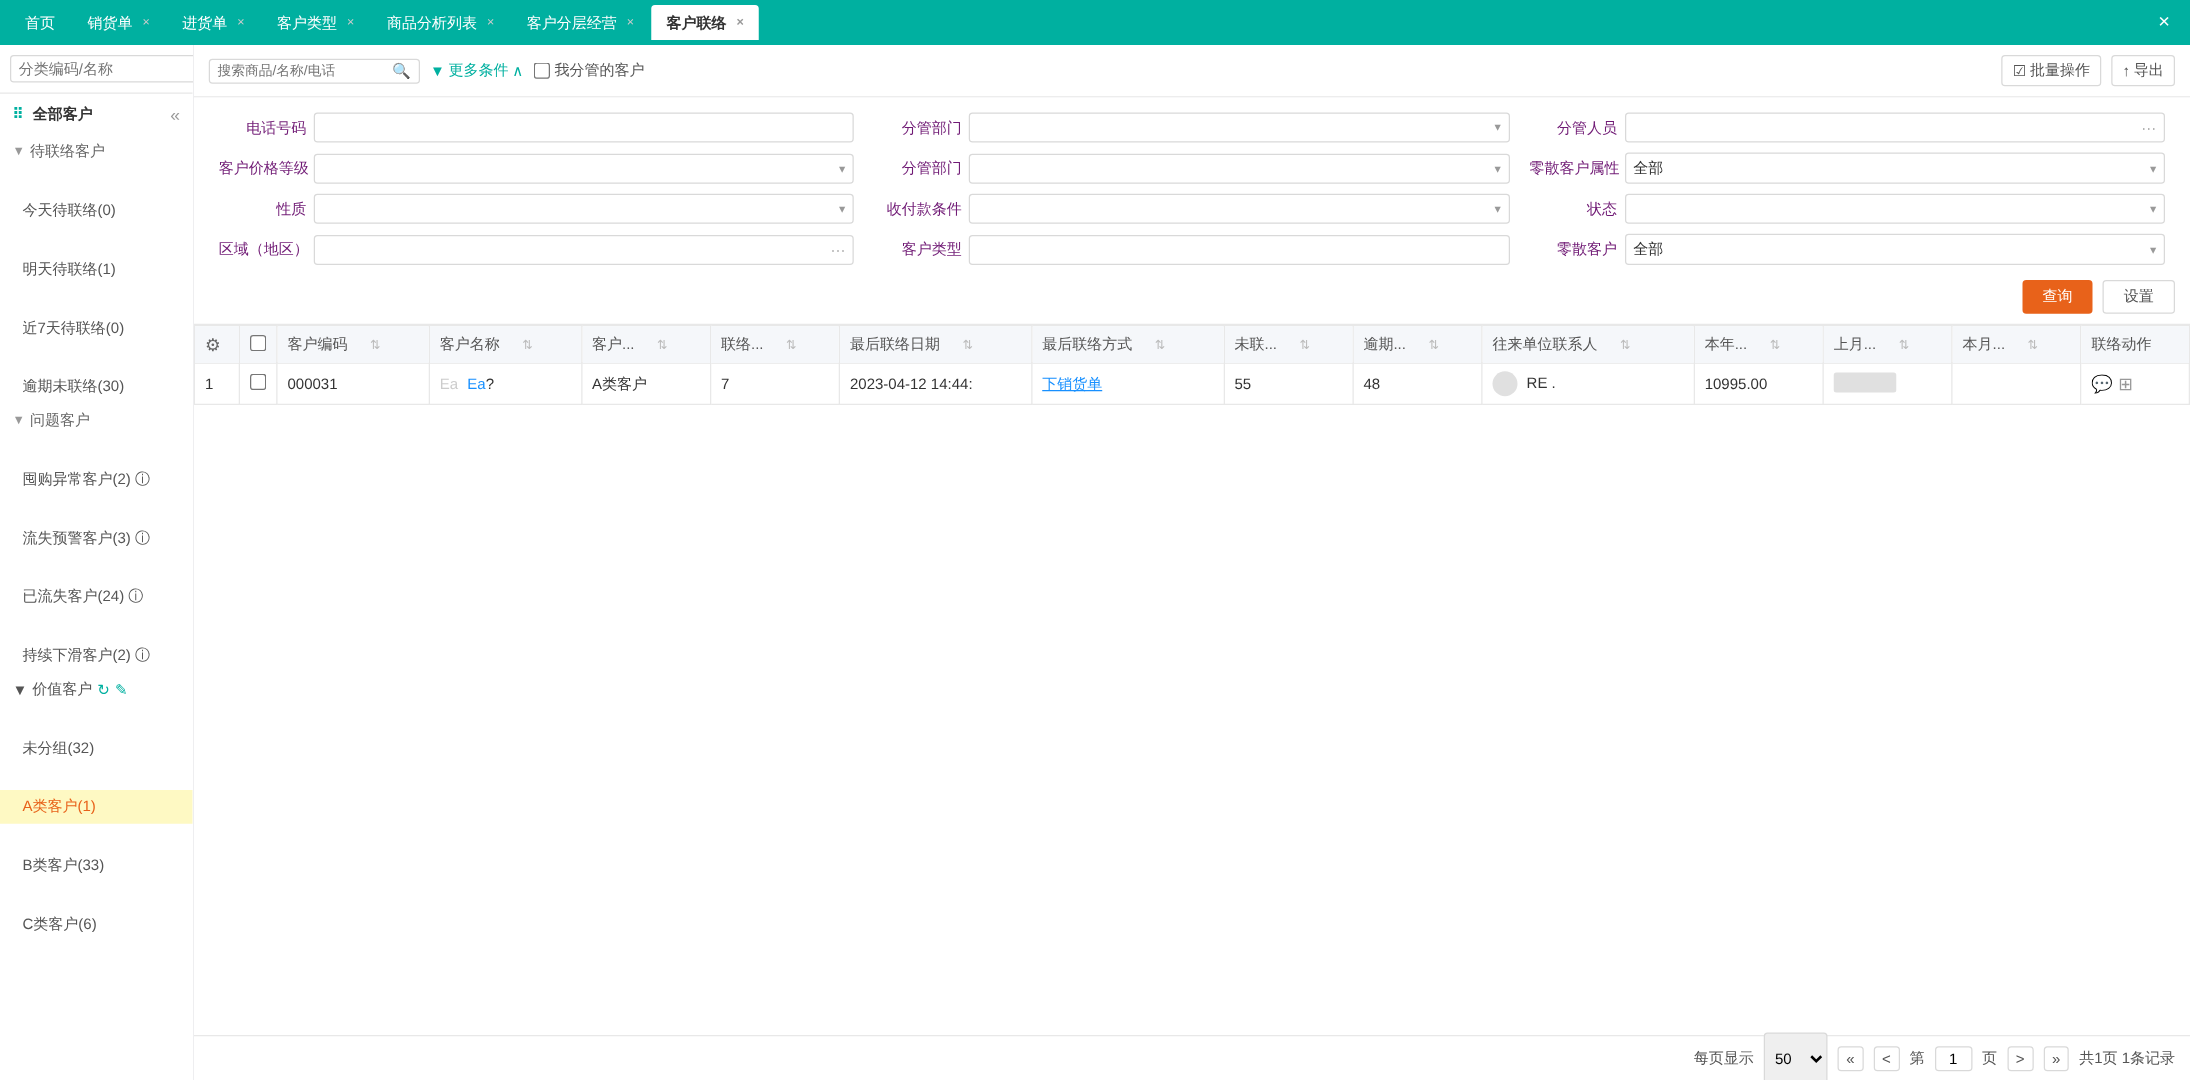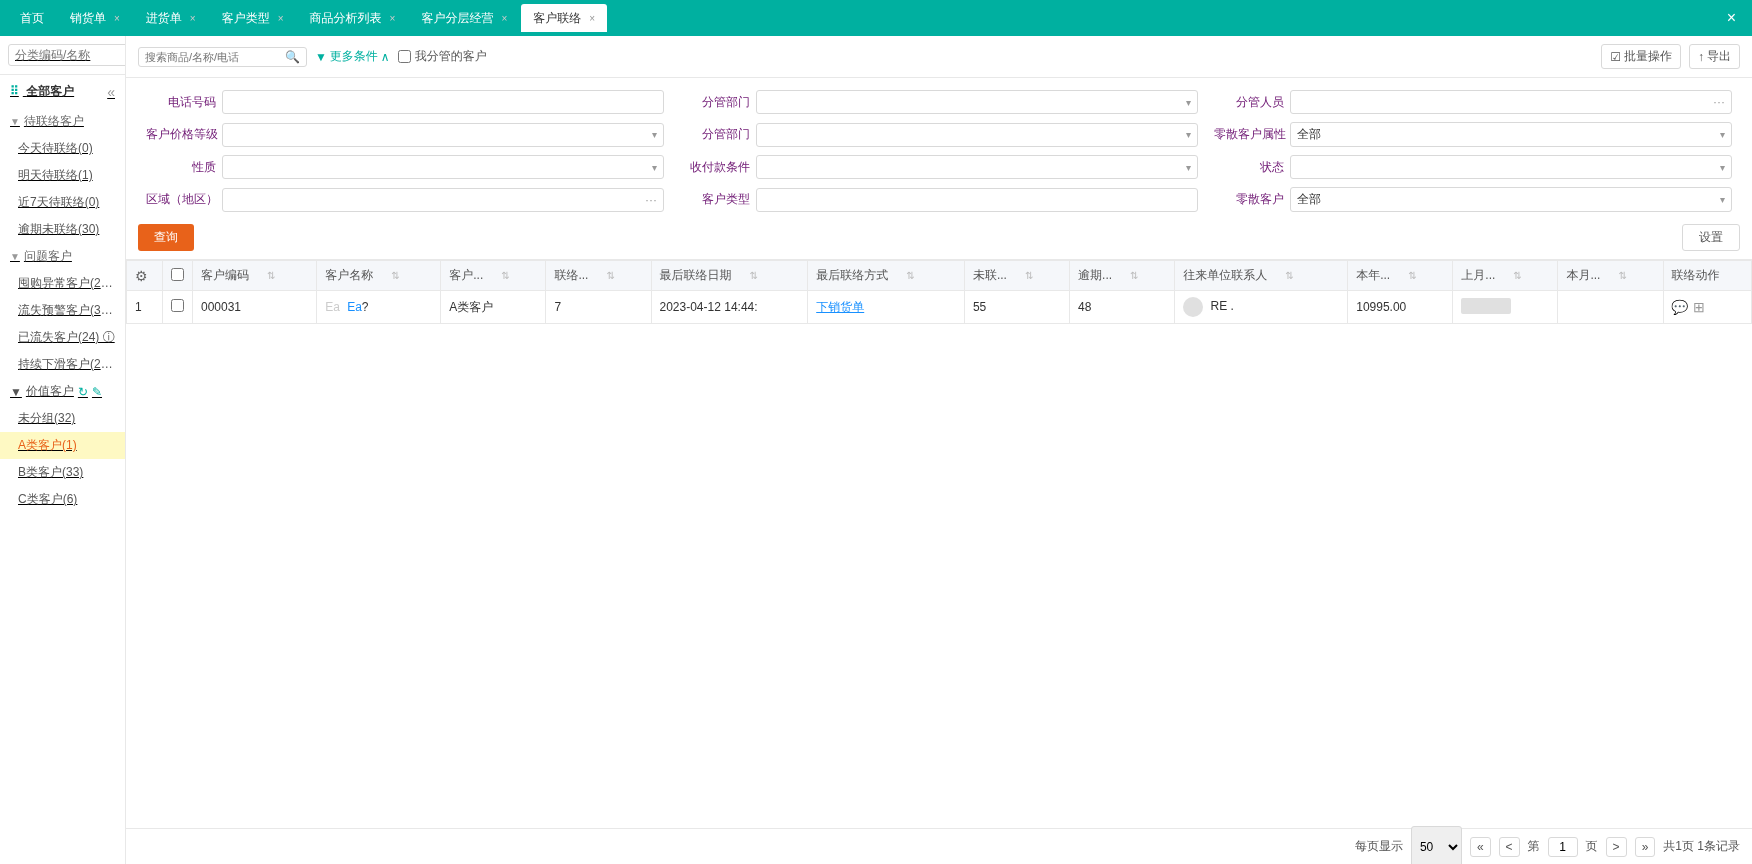--- a/index.html
+++ b/index.html
@@ -23,20 +23,21 @@
       cursor: pointer;
       display: flex;
       align-items: center;
       gap: 4px;
       border-radius: 3px 3px 0 0;
       white-space: nowrap;
     }
     .nav-tab.active {
       background: #fff;
       color: #333;
+      font-weight: bold;
     }
     .nav-tab .close-icon { font-size: 10px; color: #ccc; margin-left: 4px; }
     .nav-tab.active .close-icon { color: #999; }
     .nav-spacer { flex: 1; }
     .nav-close-btn {
       color: #fff;
       background: transparent;
       border: none;
       cursor: pointer;
       font-size: 16px;
@@ -44,27 +45,26 @@
     }
 
     
     .main-layout {
       display: flex;
       height: calc(864px - 36px);
     }
 
     
     .sidebar {
-      width: 126px;
+      width: 155px;
       background: #fff;
       border-right: 1px solid #e8e8e8;
       display: flex;
       flex-direction: column;
       overflow-y: auto;
-      text-decoration: underline;
     }
     .sidebar-search {
       padding: 8px;
       display: flex;
       align-items: center;
       border-bottom: 1px solid #e8e8e8;
     }
     .sidebar-search input {
       flex: 1;
       border: 1px solid #d9d9d9;
@@ -99,20 +99,21 @@
       gap: 4px;
     }
     .sidebar-section-title .arrow { font-size: 10px; color: #999; }
     .sidebar-item {
       padding: 5px 10px 5px 18px;
       color: #555;
       cursor: pointer;
       white-space: nowrap;
       overflow: hidden;
       text-overflow: ellipsis;
+      margin-top: 20px;
     }
     .sidebar-item.active { background: #fef9c3; color: #e8621a; }
     .sidebar-group-header {
       display: flex;
       align-items: center;
       gap: 4px;
       padding: 5px 10px;
       color: #555;
       cursor: pointer;
     }
@@ -320,21 +321,21 @@
       min-height: 24px;
     }
     .filter-cell .f-control input {
       border: none;
       outline: none;
       width: 100%;
       font-size: 12px;
     }
     .action-row {
       display: flex;
-      justify-content: space-between;
+      justify-content: flex-end;
       padding: 4px 12px 8px 12px;
       gap: 8px;
     }
     .f-text { color: #333; font-size: 12px; }
     .f-arrow { color: #999; font-size: 10px; }
   </style>
 </head>
 <body>
 
 <div class="top-nav">

